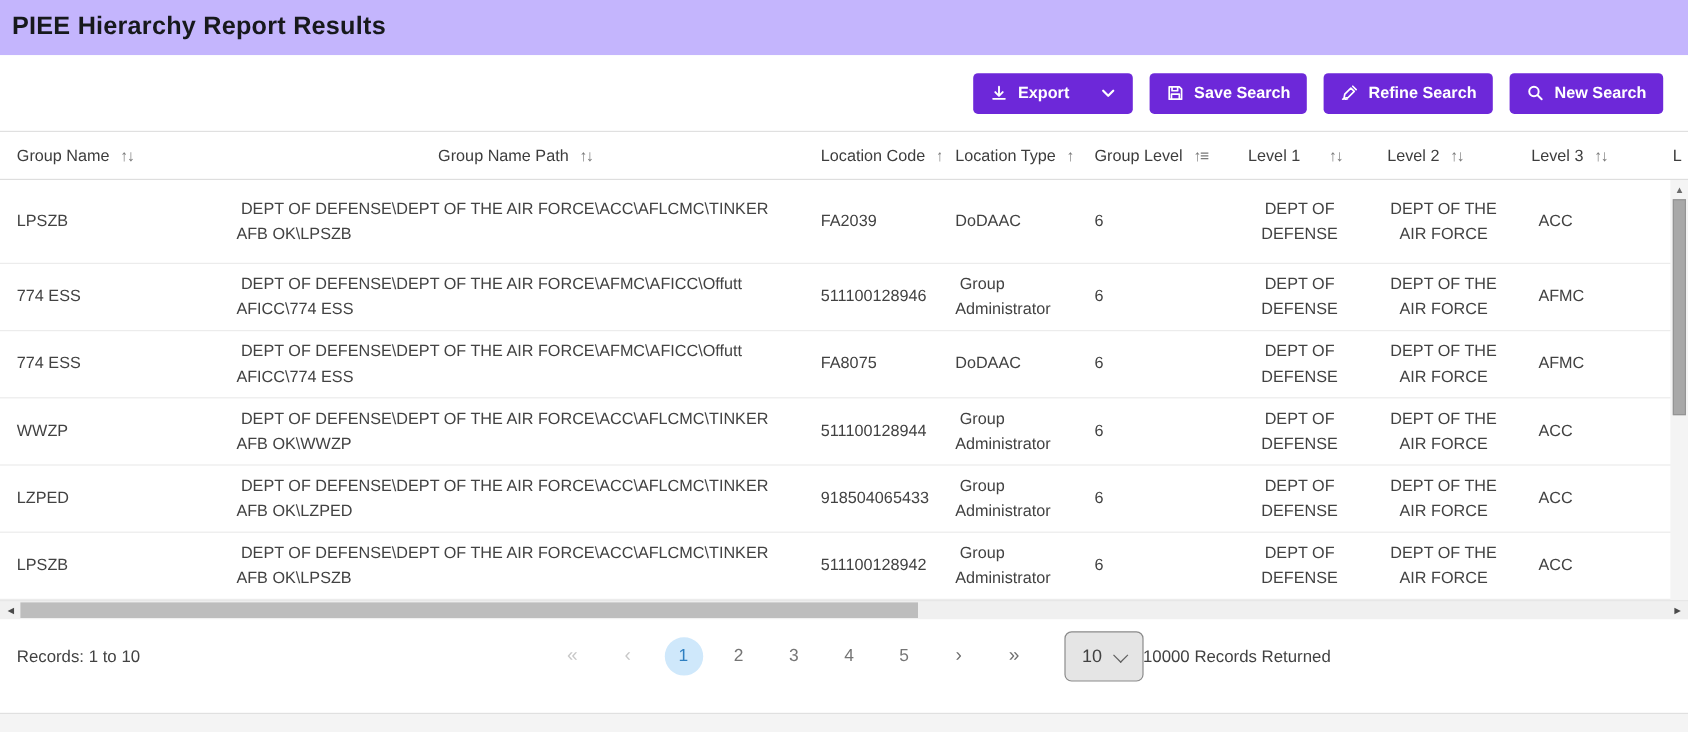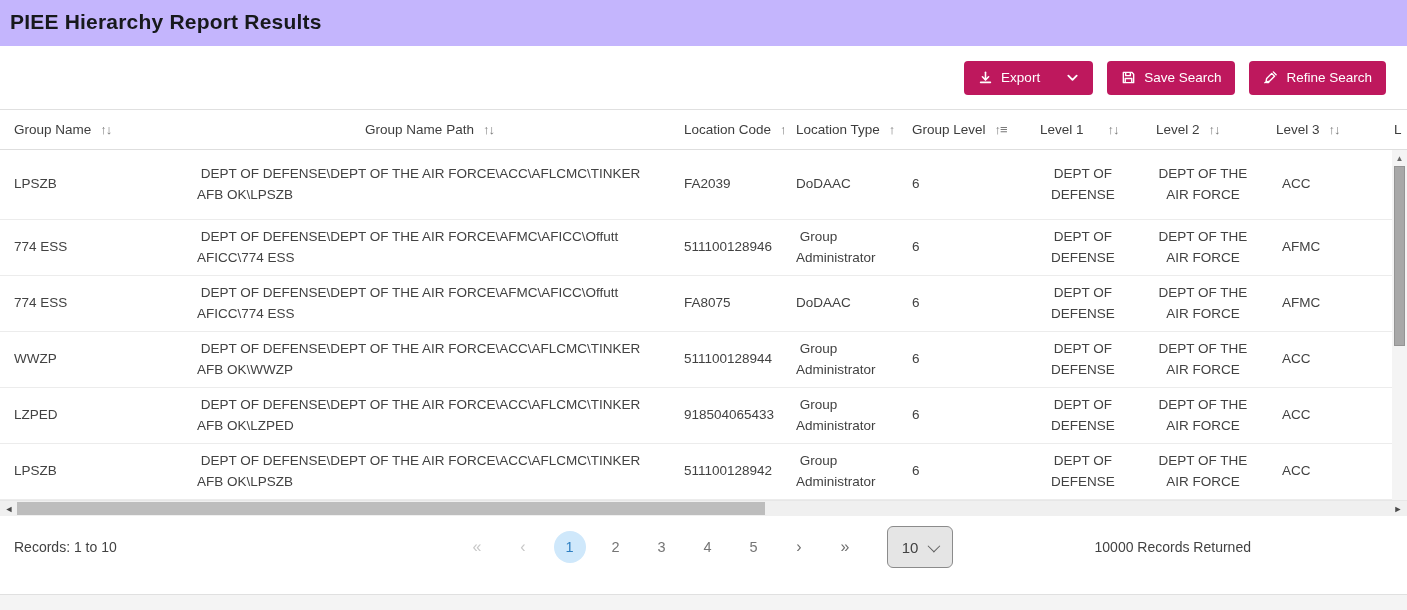--- a/index.html
+++ b/index.html
@@ -11,21 +11,21 @@
   .page-title { font-size:21px; font-weight:bold; color:#17191c; letter-spacing:.2px; }
 
   
   .panel { position:relative; background:#fff; width:1407px; height:549px;
     border-bottom:1px solid #e0e0e0; overflow:hidden; }
 
   
   .toolbar { height:63px; display:flex; align-items:center; justify-content:flex-end;
     gap:14px; padding-right:21px; }
   .btn { display:inline-flex; align-items:center; gap:8px; height:34px; padding:0 14px;
-    background:#be185d; color:#fff; font-size:13.5px; font-weight:normal; border:none;
+    background:#6d28d9; color:#fff; font-size:13.5px; font-weight:bold; border:none;
     border-radius:4px; cursor:pointer; font-family:inherit; }
   .btn svg { display:block; }
   .btn .chev { margin-left:18px; display:flex; }
 
   
   .table-wrap { position:relative; width:1407px; }
   .thead { display:flex; height:41px; align-items:center;
     border-top:1px solid #e0e0e0; border-bottom:1px solid #dedede; }
   .hcol { display:flex; align-items:center; gap:9px; height:100%; font-size:13.5px;
     color:#3d3d3d; cursor:pointer; overflow:hidden; white-space:nowrap; flex:none; }
@@ -64,21 +64,21 @@
     border-top:1px solid #e7e7e7; }
   .hscroll .arr { position:absolute; top:0; width:14px; height:16px; text-align:center;
     font-size:9px; color:#4a4a4a; line-height:16px; cursor:pointer; }
   .hscroll .arr.left { left:2px; } .hscroll .arr.right { right:2px; }
   .hthumb { position:absolute; top:1px; left:17px; width:748px; height:13px;
     background:#bdbdbd; cursor:pointer; }
 
   
   .tfoot { display:flex; align-items:center; height:62px; padding:0 14px; }
   .records-range { font-size:14px; color:#424242; flex:1; }
-  .records-returned { font-size:14px; color:#424242; flex:1; text-align:center; }
+  .records-returned { font-size:14px; color:#424242; flex:1; text-align:left; }
   .pager { display:flex; align-items:center; }
   .pg-arrow { width:46px; text-align:center; background:none; border:none; font-size:16px;
     color:#6f6f6f; cursor:pointer; font-family:inherit; letter-spacing:1px; }
   .pg-arrow.disabled { color:#c8c8c8; }
   .page-btn { width:32px; height:32px; margin:0 7px; border-radius:50%; border:none;
     background:none; font-size:14.5px; color:#757575; cursor:pointer; font-family:inherit; }
   .page-btn.active { background:#cfe8fb; color:#2e7fc1; }
   .size-select { display:flex; align-items:center; justify-content:center; gap:10px;
     width:66px; height:42px; margin-left:18px; border:1px solid #8b8b8b; border-radius:6px;
     background:#e5e5e5; cursor:pointer; }
@@ -127,20 +127,29 @@
       <span>
         <svg width="15" height="15" viewBox="0 0 16 16" fill="none" stroke="#fff" stroke-width="1.5" stroke-linecap="round" stroke-linejoin="round">
           <path d="M2 13.5c1.6-.9 2.6.7 4.2-.3"></path>
             <path d="M9.3 3.6l3 3-5.4 5.4-3.7.7.7-3.7z"></path>
             <path d="M11 2l3 3"></path>
         </svg>
       </span>
       <span>Refine Search</span>
     </button>
 
+    <button class="btn">
+      <span>
+        <svg width="15" height="15" viewBox="0 0 16 16" fill="none" stroke="#fff" stroke-width="1.7" stroke-linecap="round">
+          <circle cx="6.7" cy="6.7" r="4.2"></circle>
+            <path d="M10 10 13.6 13.6"></path>
+        </svg>
+      </span>
+      <span>New Search</span>
+    </button>
   </div>
 
   <div class="table-wrap">
     <div class="thead">
         <div class="hcol col-group_name">
     <span class="hlabel">Group Name</span>
     <span class="sort-icon">↑↓</span>
   </div>
         <div class="hcol col-group_name_path">
     <span class="hlabel">Group Name Path</span>

